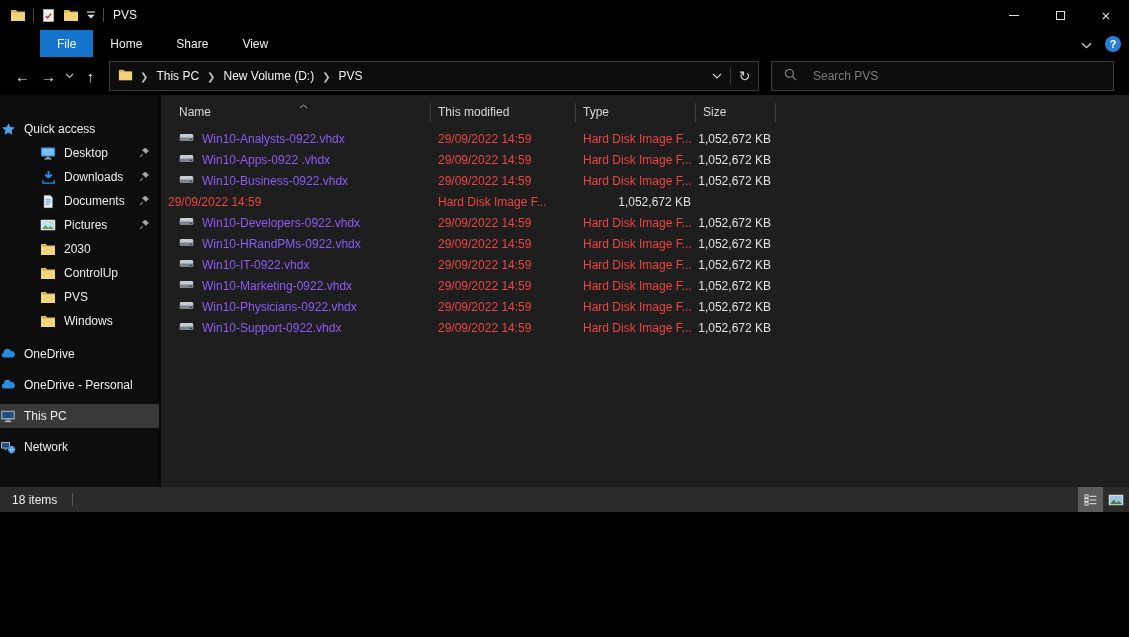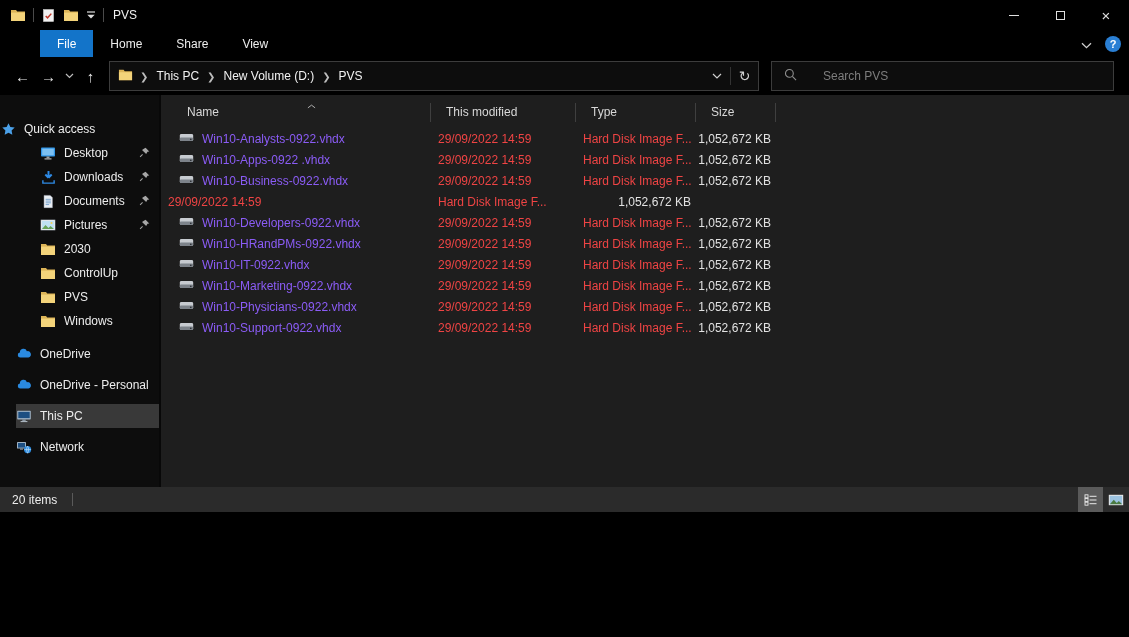--- a/index.html
+++ b/index.html
@@ -32,39 +32,39 @@
   .nav-btns { display:flex; align-items:center; padding:0 6px 0 10px; gap:1px; }
   .nav-btn { width:25px; height:26px; display:flex; align-items:center; justify-content:center; font-size:15px; color:#e6e6e6; }
   .nav-btn.small { width:15px; }
   .address-box { height:30px; width:650px; border:1px solid #3c3c3c; background:#0d0d0d; display:flex; align-items:center; padding-left:8px; }
   .crumb-sep { color:#bdbdbd; font-size:10px; padding:0 7px; }
   .crumb { font-size:12px; color:#f2f2f2; padding:2px 1px; }
   .addr-spacer { flex:1; }
   .addr-btn { width:27px; height:28px; display:flex; align-items:center; justify-content:center; color:#cfcfcf; }
   .addr-div { width:1px; height:18px; background:#333; }
   .refresh-glyph { font-size:14px; color:#cfcfcf; }
-  .search-box { height:30px; flex:1; margin-left:12px; border:1px solid #3c3c3c; background:#0d0d0d; display:flex; align-items:center; padding:0 8px 0 12px; gap:26px; }
+  .search-box { height:30px; flex:1; margin-left:12px; border:1px solid #3c3c3c; background:#0d0d0d; display:flex; align-items:center; padding:0 8px 0 12px; gap:16px; }
   .search-input { flex:1; background:transparent; border:none; outline:none; color:#cccccc; font-size:12px; font-family:"Liberation Sans", sans-serif; }
   .search-input::placeholder { color:#7d7d7d; }
 
   
   .main { flex:1; display:flex; min-height:0; }
   .sidebar { width:161px; background:#0d0d0d; padding-top:22px; font-size:12px; border-right:2px solid #080808; flex:0 0 auto; }
   .side-row { height:24px; display:flex; align-items:center; position:relative; color:#ededed; }
   .side-row.child { padding-left:40px; }
-  .side-row.root { margin-top:7px;margin-left:16px; }
+  .side-row.root { margin-top:7px; }
   .side-row.first-root { margin-top:9px; }
   .side-row.selected { background:#393939; }
   .side-icon { width:16px; height:16px; margin-right:8px; flex:0 0 16px; display:flex; align-items:center; justify-content:center; }
   .pin { position:absolute; right:9px; top:6px; }
 
   .filepane { flex:1; background:#1e1e1e; padding-top:2px; position:relative; min-width:0; }
   .cols, .row { display:grid; grid-template-columns:270px 145px 120px 80px; }
   .cols { height:30px; align-items:center; font-size:12px; color:#d8d8d8; }
-  .colh { position:relative; height:30px; display:flex; align-items:center; padding-left:7px;margin-left:8px; }
+  .colh { position:relative; height:30px; display:flex; align-items:center; padding-left:7px; }
   .colh.name { padding-left:18px; }
   .colh::after { content:""; position:absolute; right:0; top:6px; bottom:5px; width:1px; background:#3f3f3f; }
   .sort-caret { position:absolute; left:138px; top:1px; }
   .rows { margin-top:1px; }
   .row { height:21px; align-items:center; font-size:12px; }
   .cell-name { display:flex; align-items:center; gap:8px; padding-left:18px; color:#8b5cf6; white-space:nowrap; overflow:hidden; }
   .cell-date, .cell-type { padding-left:7px; color:#ef4444; white-space:nowrap; }
   .cell-size { text-align:right; padding-right:5px; color:#e2e2e2; white-space:nowrap; }
 
   
@@ -490,21 +490,21 @@
             </div>
           <div class="cell-date">29/09/2022 14:59</div>
           <div class="cell-type">Hard Disk Image F...</div>
           <div class="cell-size">1,052,672 KB</div>
         </div>
       </div>
     </div>
   </div>
 
   <div class="statusbar">
-    <span>20 items</span>
+    <span>18 items</span>
     <span class="status-sep"></span>
     <div class="view-btns">
       <div class="view-btn active">
         <svg width="14" height="12" viewBox="0 0 14 12">
             <rect x="1" y="0.8" width="3" height="3" fill="none" stroke="#e8e8e8" stroke-width="0.9"></rect>
             <path d="M5.5 2.3h7" stroke="#e8e8e8"></path>
             <rect x="1" y="4.5" width="3" height="3" fill="none" stroke="#e8e8e8" stroke-width="0.9"></rect>
             <path d="M5.5 6h7" stroke="#e8e8e8"></path>
             <rect x="1" y="8.2" width="3" height="3" fill="none" stroke="#e8e8e8" stroke-width="0.9"></rect>
             <path d="M5.5 9.7h7" stroke="#e8e8e8"></path>

